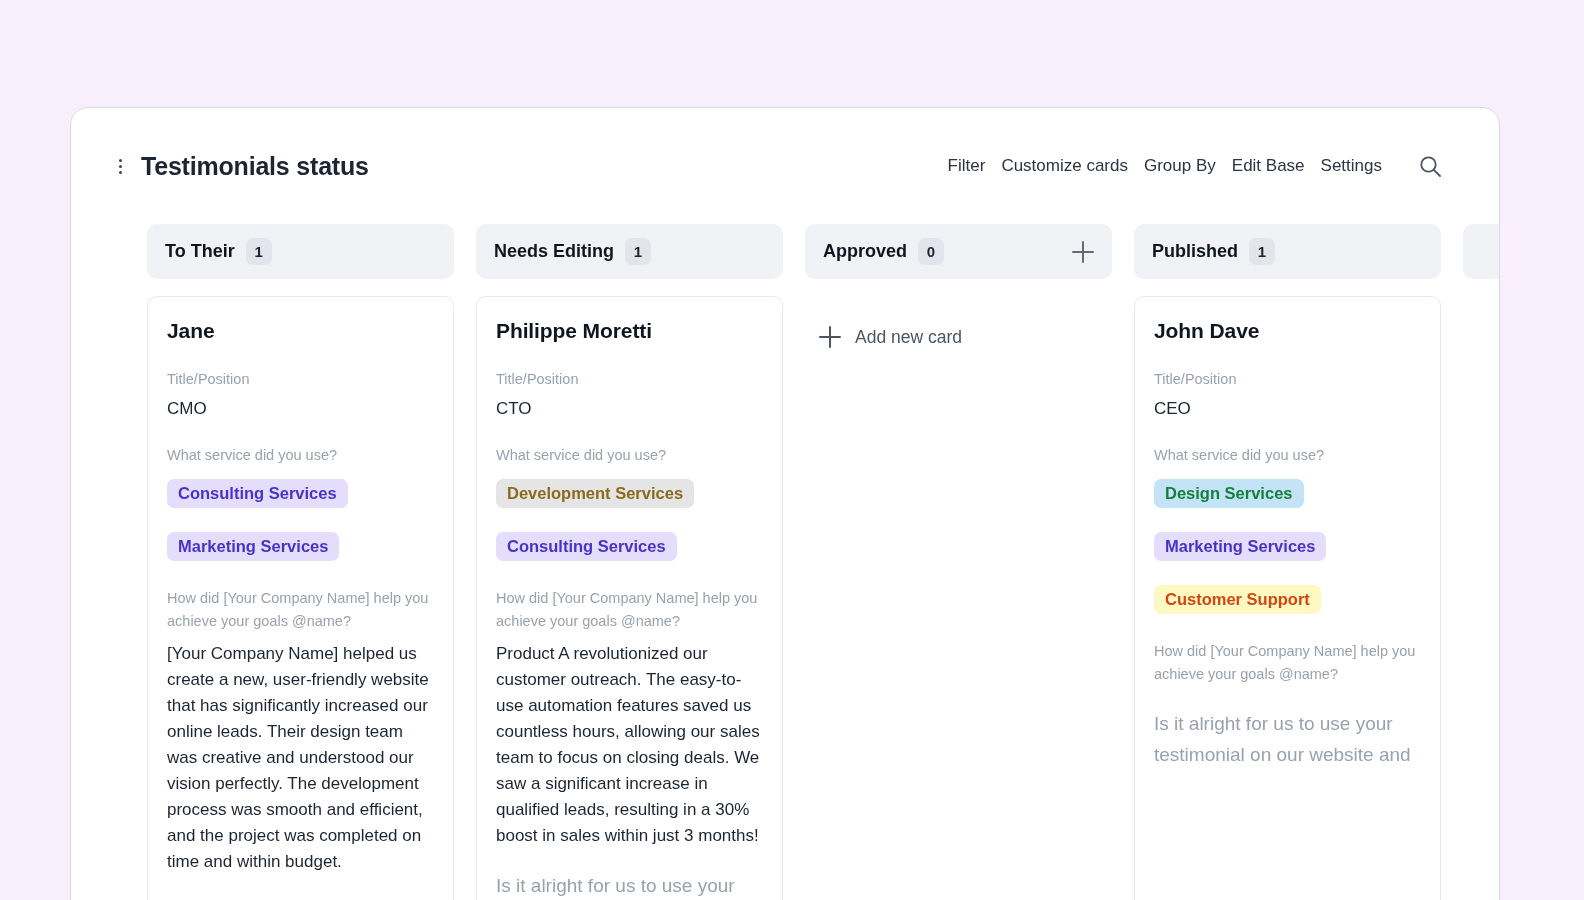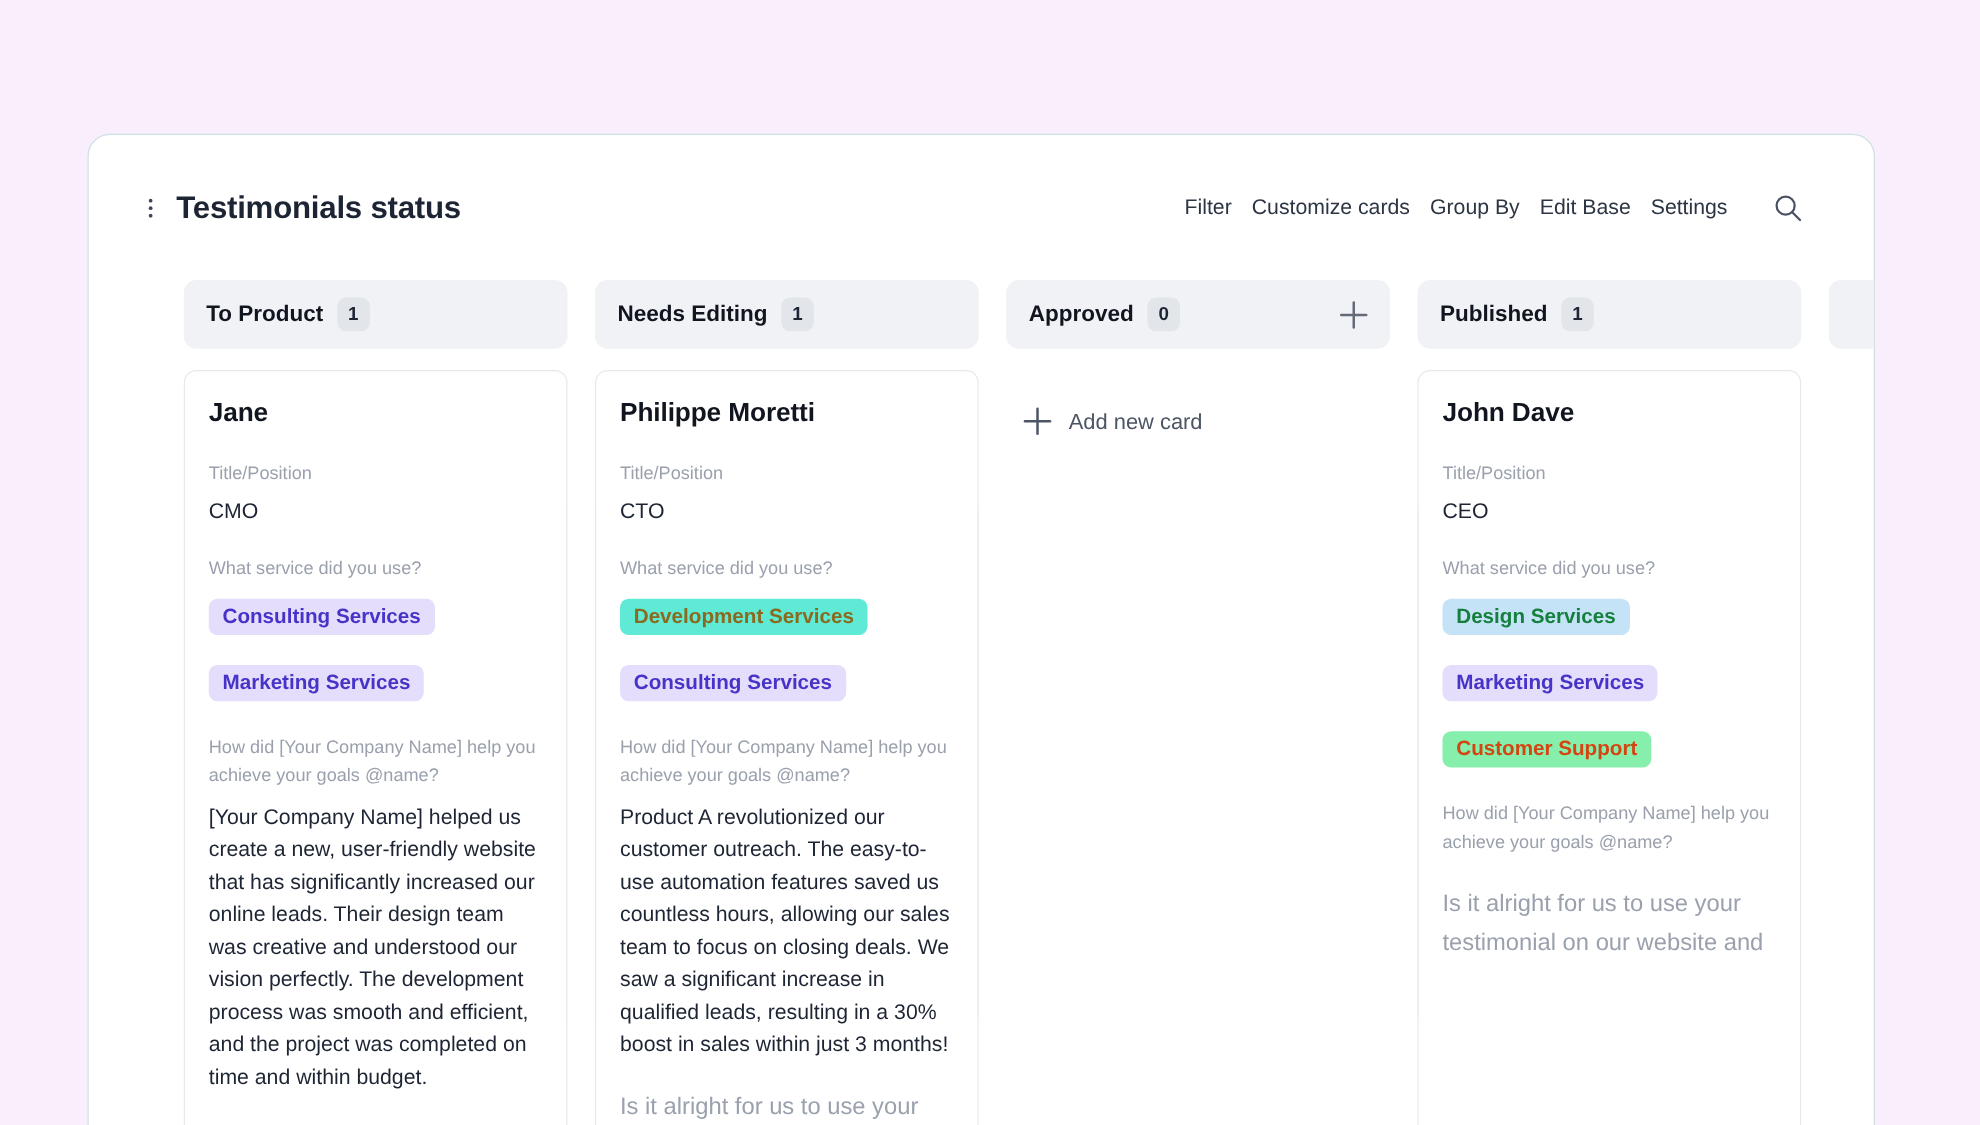--- a/index.html
+++ b/index.html
@@ -295,21 +295,21 @@
         <line x1="15.8" y1="15.8" x2="22" y2="22" stroke="#4a5263" stroke-width="1.8" stroke-linecap="round"></line>
       </svg>
     </div>
   </div>
 
   <div class="board">
     <div class="columns">
 
       <div class="column">
         <div class="column-header">
-          <div class="column-title">To Product</div>
+          <div class="column-title">To Their</div>
           <div class="column-count">1</div>
           <div class="column-header-spacer"></div>
         </div>
         <div class="column-body">
           <div class="card">
             <div class="card-name">Jane</div>
             <div class="field-label">Title/Position</div>
             <div class="field-value">CMO</div>
             <div class="field-label">What service did you use?</div>
             <div class="tag-list">
@@ -328,21 +328,21 @@
           <div class="column-count">1</div>
           <div class="column-header-spacer"></div>
         </div>
         <div class="column-body">
           <div class="card">
             <div class="card-name">Philippe Moretti</div>
             <div class="field-label">Title/Position</div>
             <div class="field-value">CTO</div>
             <div class="field-label">What service did you use?</div>
             <div class="tag-list">
-              <span class="tag" style="background: #5eead4; color: rgb(138, 106, 31);">Development Services</span>
+              <span class="tag" style="background: #e5e5e5; color: rgb(138, 106, 31);">Development Services</span>
               <span class="tag" style="background: rgb(228, 221, 251); color: rgb(71, 51, 199);">Consulting Services</span>
             </div>
             <div class="testimonial-label">How did [Your Company Name] help you achieve your goals @name?</div>
             <div class="testimonial-body">Product A revolutionized our customer outreach. The easy-to-use automation features saved us countless hours, allowing our sales team to focus on closing deals. We saw a significant increase in qualified leads, resulting in a 30% boost in sales within just 3 months!</div>
             <div class="trailing-label">Is it alright for us to use your testimonial on our website and</div>
           </div>
         </div>
       </div>
 
       <div class="column">
@@ -368,21 +368,21 @@
         </div>
         <div class="column-body">
           <div class="card">
             <div class="card-name">John Dave</div>
             <div class="field-label">Title/Position</div>
             <div class="field-value">CEO</div>
             <div class="field-label">What service did you use?</div>
             <div class="tag-list">
               <span class="tag" style="background: rgb(197, 227, 247); color: #15803d;">Design Services</span>
               <span class="tag" style="background: rgb(228, 221, 251); color: rgb(71, 51, 199);">Marketing Services</span>
-              <span class="tag" style="background: #86efac; color: rgb(212, 69, 18);">Customer Support</span>
+              <span class="tag" style="background: #fef9c3; color: rgb(212, 69, 18);">Customer Support</span>
             </div>
             <div class="testimonial-label">How did [Your Company Name] help you achieve your goals @name?</div>
             <div class="trailing-label">Is it alright for us to use your testimonial on our website and</div>
           </div>
         </div>
       </div>
 
       <div class="column partial">
         <div class="column-header"></div>
         <div class="column-body">

